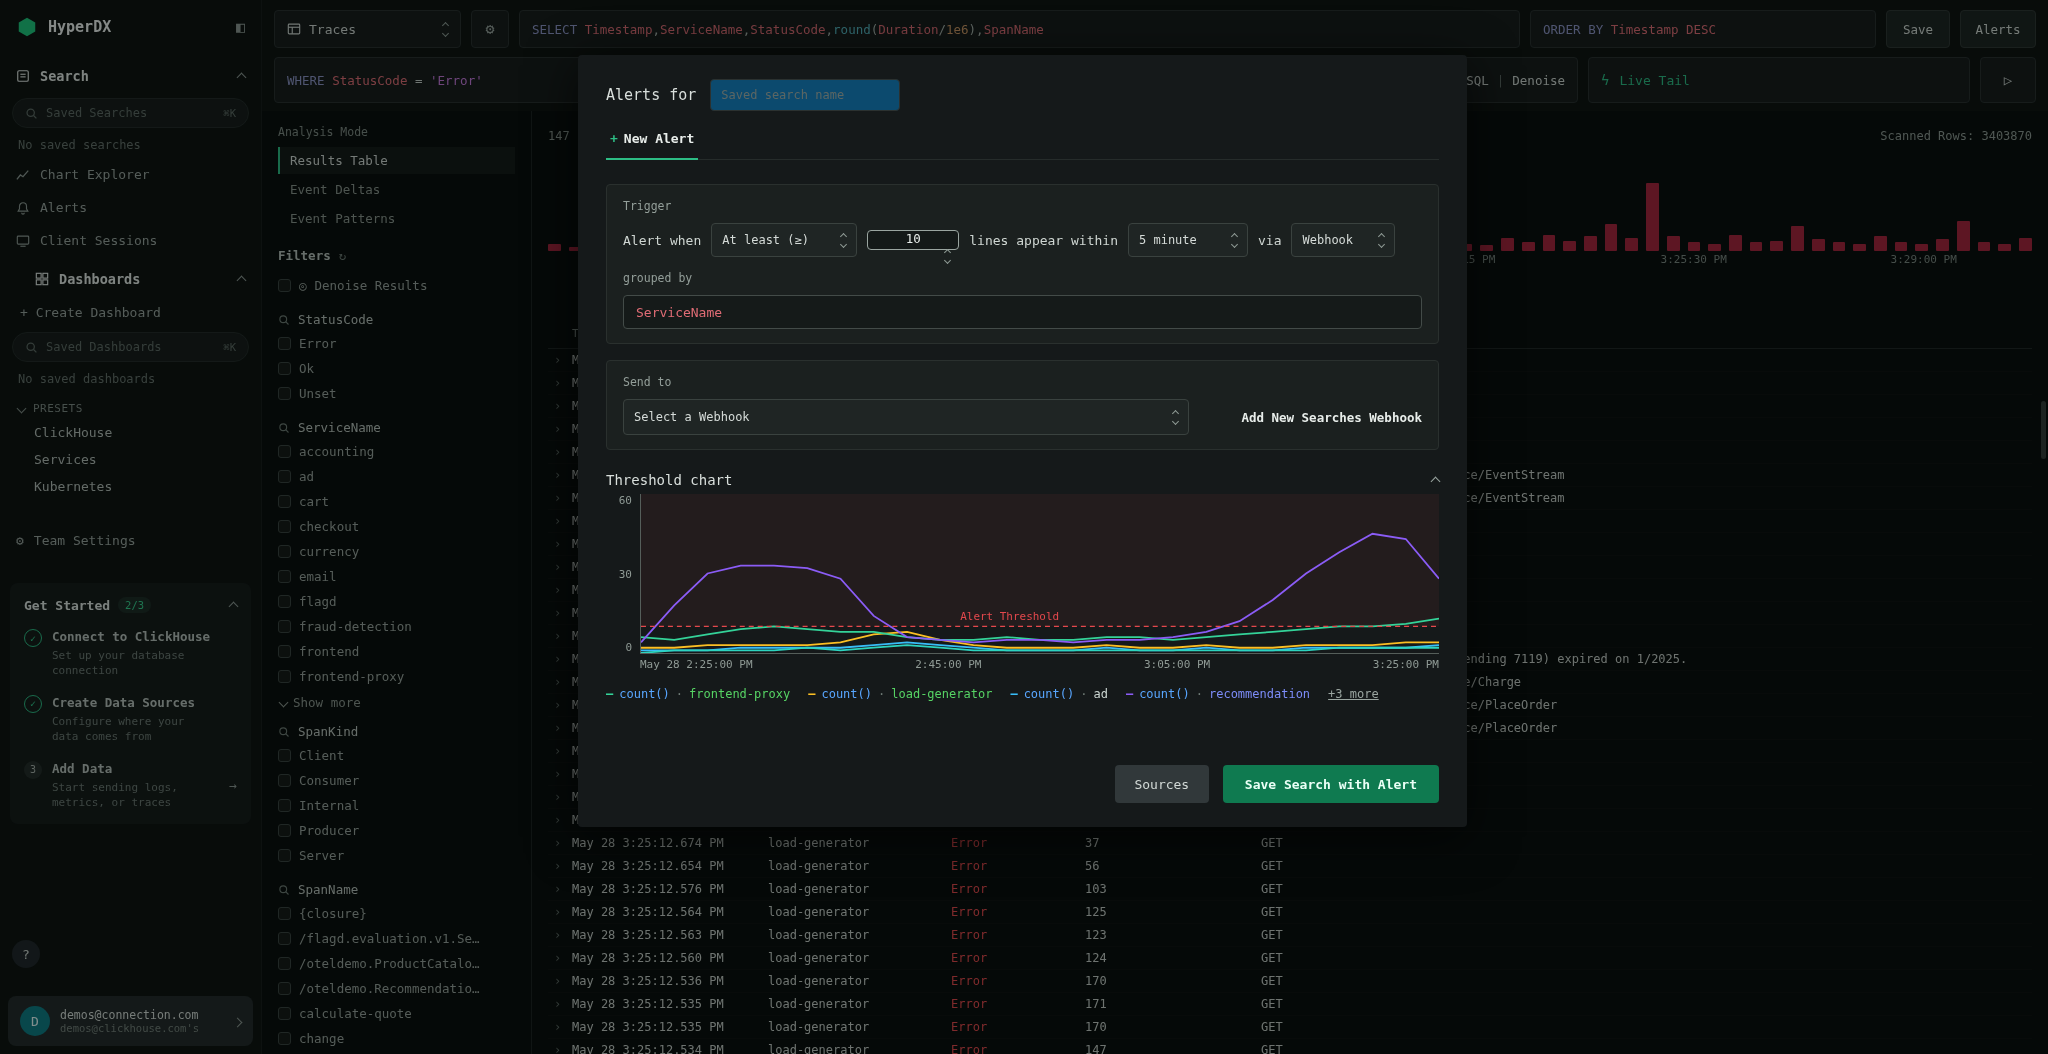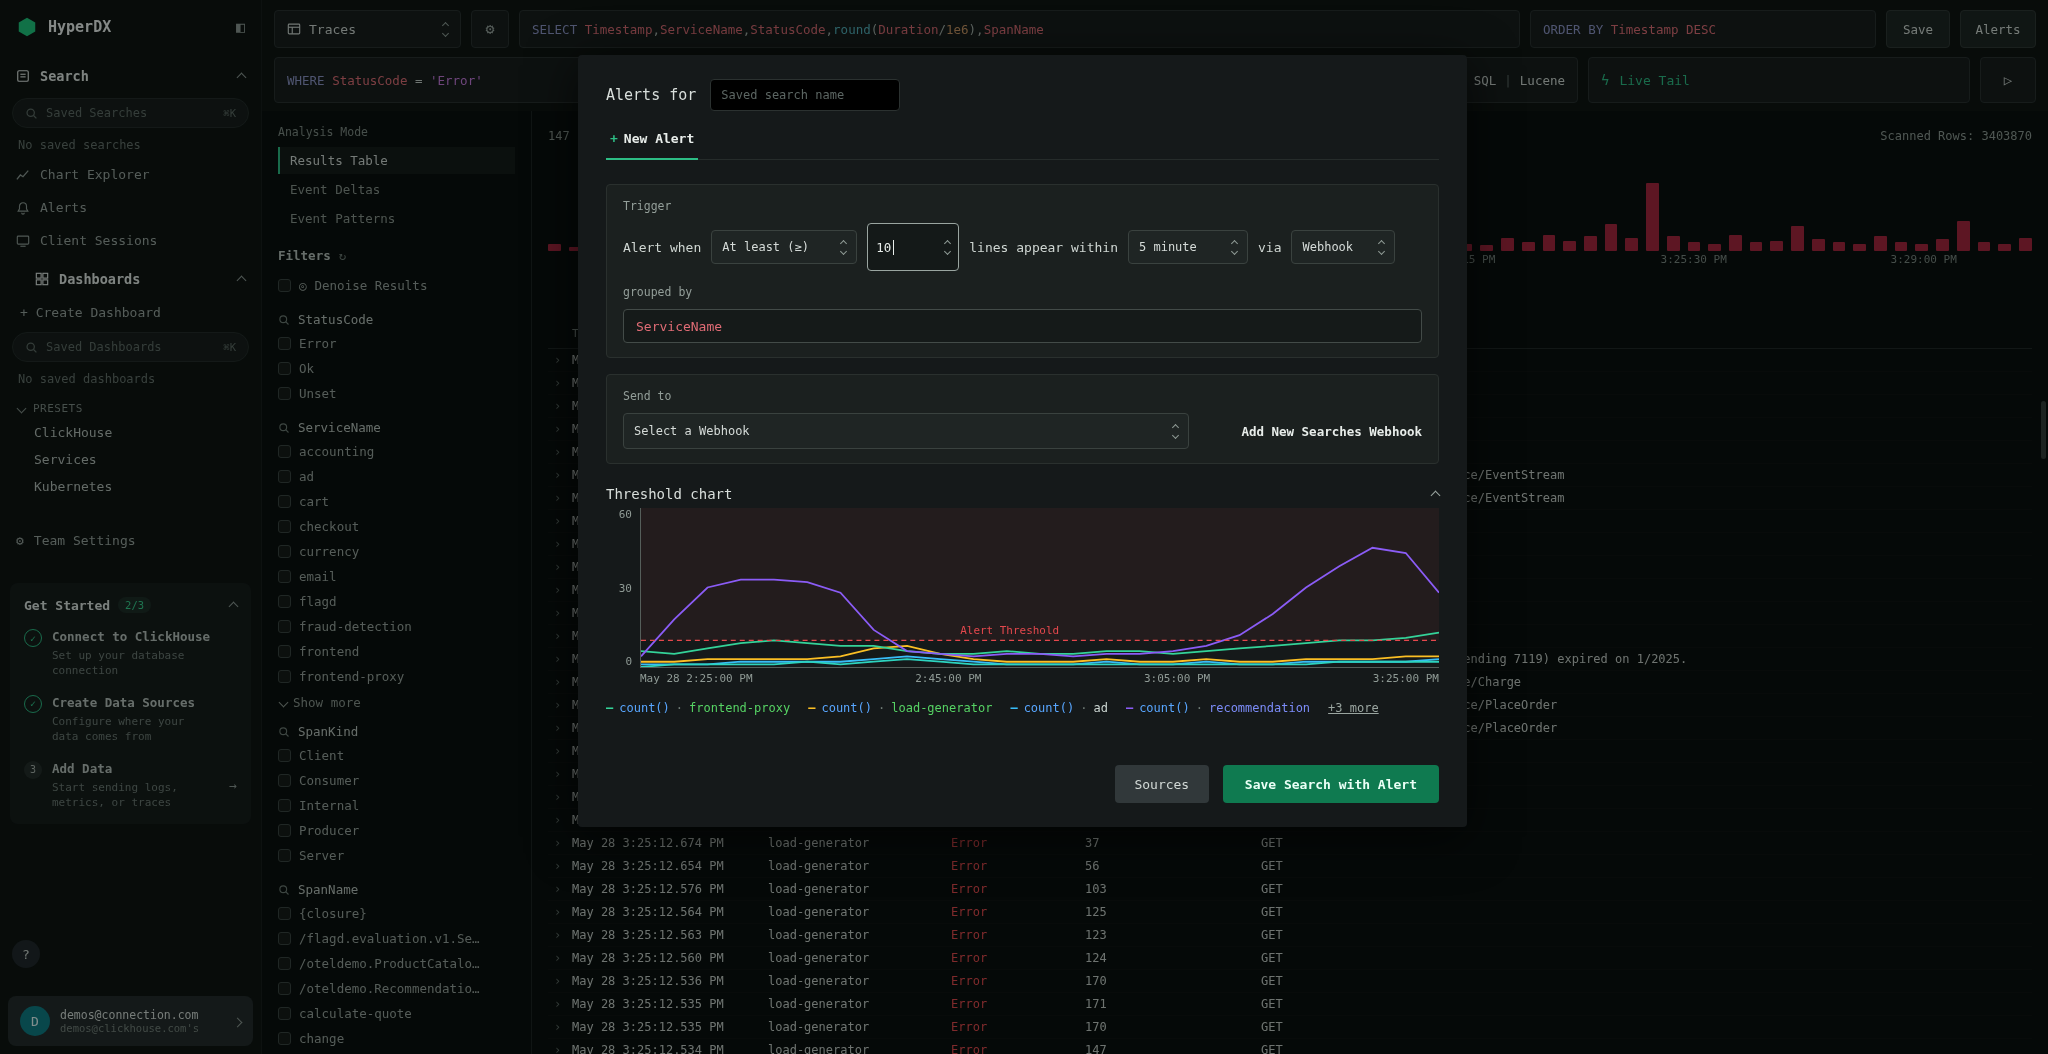--- a/index.html
+++ b/index.html
@@ -93,37 +93,37 @@
   .cell-status { color:#e5484d; }
   .cell-span { white-space:nowrap; overflow:hidden; }
   .scroll-thumb { position:absolute; right:2px; top:290px; width:5px; height:58px; background:#343b39; border-radius:3px; }
 
   
   .backdrop { position:fixed; inset:0; background:rgba(3,6,5,0.45); z-index:40; }
   .modal { position:absolute; left:578px; top:55px; width:889px; height:772px; background:#15191a; border-radius:4px;
     box-shadow:0 10px 50px rgba(0,0,0,0.65); z-index:50; padding:24px 28px; display:flex; flex-direction:column; }
   .modal-title-row { display:flex; align-items:center; gap:14px; }
   .modal-title { font-size:15px; color:#d9dfdc; }
-  .name-input { width:190px; height:32px; background:#000000; border:1px solid #2b3130; border-radius:4px; color:#d3dad6;
+  .name-input { width:190px; height:32px; background:#0c4a6e; border:1px solid #2b3130; border-radius:4px; color:#d3dad6;
     font-family:inherit; font-size:12px; padding:0 10px; }
   .name-input::placeholder { color:#5c6663; }
   .tabs-row { margin-top:20px; border-bottom:1px solid #262c2b; display:flex; }
   .tab { padding:0 4px 12px; display:flex; gap:6px; font-size:13px; color:#e8edea; font-weight:bold; border-bottom:2px solid #2dbd85; margin-bottom:-1px; cursor:pointer; }
   .tab-plus { color:#2dbd85; }
   .modal-panel { background:#1b201f; border:1px solid #2a302e; border-radius:4px; padding:14px 16px; }
   .trigger-panel { margin-top:24px; }
   .panel-label { color:#939e99; font-size:11.5px; margin-bottom:10px; }
   .ctl-row { display:flex; align-items:center; gap:10px; color:#cfd6d2; font-size:13px; flex-wrap:nowrap; }
   .ctl-select { display:flex; align-items:center; gap:8px; background:#1f2524; border:1px solid #3a423f; border-radius:4px; height:34px; padding:0 10px; color:#d5dbd8; font-size:12px; cursor:pointer; }
   .sel-operator { width:146px; } .sel-window { width:120px; } .sel-channel { width:104px; }
   .caret-stack { display:flex; flex-direction:column; gap:3px; margin-left:auto; color:#8f9a95; }
   .chev { display:inline-block; width:7px; height:7px; border-right:1.6px solid currentColor; border-bottom:1.6px solid currentColor; }
   .chev-down { transform:rotate(45deg); } .chev-up { transform:rotate(-135deg); } .chev-right { transform:rotate(-45deg); }
   .caret-stack .chev { width:5px; height:5px; border-width:1.3px; }
-  .num-input { display:flex; align-items:center; gap:2px; background:#141918; border:1px solid #9aa5a0; border-radius:4px; height:48px; width:92px; padding:0 8px; color:#e8edea; font-size:12.5px; }
+  .num-input { display:flex; align-items:center; gap:2px; background:#141918; border:1px solid #9aa5a0; border-radius:4px; height:20px; width:92px; padding:0 8px; color:#e8edea; font-size:12.5px;flex-direction:column; }
   .text-caret { width:1px; height:15px; background:#e8edea; }
   .grouped-label { margin-top:14px; }
   .grouped-input { height:34px; margin-top:8px; background:#151a19; border:1px solid #434b48; border-radius:4px; display:flex; align-items:center; padding:0 12px; color:#e06c75; font-size:13px; }
   .send-panel { margin-top:16px; }
   .send-row { display:flex; align-items:center; }
   .sel-webhook { width:566px; height:36px; }
   .add-webhook { margin-left:auto; color:#e8edea; font-weight:bold; font-size:12.5px; cursor:pointer; }
   .thresh-head { margin-top:22px; display:flex; align-items:center; justify-content:space-between; }
   .thresh-title { font-size:14px; color:#d9dfdc; }
   .thresh-chev { color:#9aa5a0; }
@@ -312,21 +312,21 @@
         <div class="tb-btn alerts-btn">Alerts</div>
       </div>
       <div class="tb-row tb-row2">
         <div class="tb-box where-box">
           <span class="tokens">
             
           <span style="color: rgb(142, 149, 201);">WHERE </span><span style="color: rgb(224, 108, 117);">StatusCode</span><span style="color: rgb(201, 209, 206);"> = </span><span style="color: rgb(198, 120, 221);">'Error'</span></span>
           <span class="lang-toggle">
             <span>SQL</span>
             <span class="lang-sep">|</span>
-            <span>Lucene</span>
+            <span>Denoise</span>
           </span>
         </div>
         <div class="tb-box livetail-box">
           <span class="bolt">ϟ</span>
           <span>Live Tail</span>
         </div>
         <div class="tb-box play-btn" style="justify-content:center; color:#cfd6d2;">
           <span>▷</span>
         </div>
       </div>

